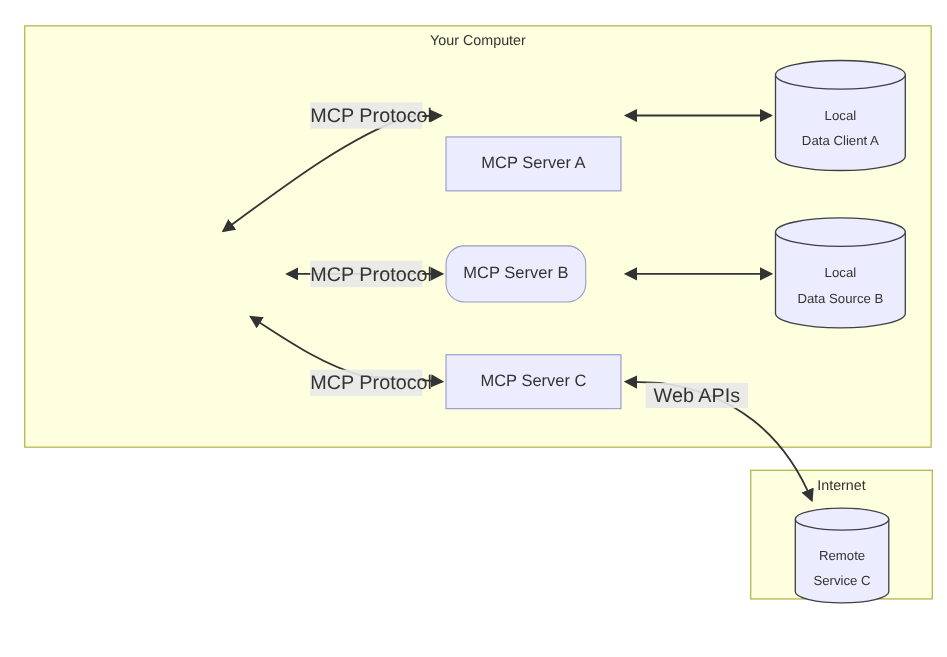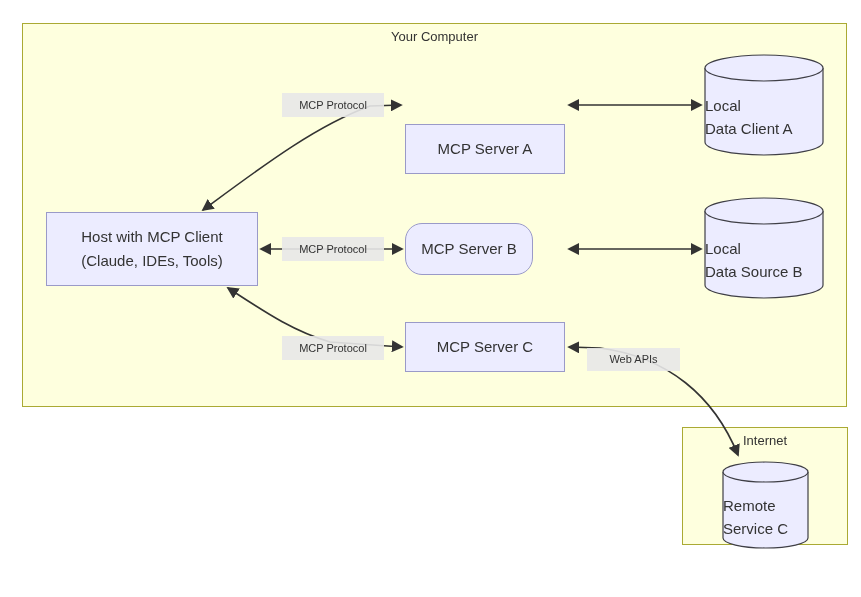--- a/index.html
+++ b/index.html
@@ -49,31 +49,32 @@
     line-height: 24px;
     color: #333333;
     text-align: center;
   }
   .node-host     { left: 46px;  top: 212px; width: 212px; height: 74px; }
   .node-server-a { left: 405px; top: 80px;  width: 160px; height: 50px; margin-top: 44px; }
   .node-server-b { left: 405px; top: 223px; width: 128px; height: 52px; border-radius: 17px; }
   .node-server-c { left: 405px; top: 322px; width: 160px; height: 50px; }
   .cyl-label {
     position: absolute;
-    font-size: 15px;
+    text-align: center;
+    font-size: 12px;
     line-height: 23px;
     color: #333333;
   }
   .cyl-label-a      { left: 705px; top: 94px;  width: 118px; }
   .cyl-label-b      { left: 705px; top: 237px; width: 118px; }
   .cyl-label-remote { left: 723px; top: 494px; width: 85px; }
   .edge-label {
     position: absolute;
     background: rgba(232,232,232,0.9);
-    font-size: 11px;
+    font-size: 18px;
     line-height: 24px;
     height: 24px;
     text-align: center;
     color: #333333;
     white-space: nowrap;
   }
   .edge-label-a { left: 282px; top: 93px;  width: 102px; }
   .edge-label-b { left: 282px; top: 237px; width: 102px; }
   .edge-label-c { left: 282px; top: 336px; width: 102px; }
   .edge-label-web { left: 587px; top: 348px; width: 93px; height: 23px; line-height: 23px; }
@@ -118,24 +119,20 @@
       <path d="M 705 211 v 74 a 59 13 0 0 0 118 0 v -74"></path>
       <ellipse cx="764" cy="211" rx="59" ry="13"></ellipse>
     </g>
 
     <g fill="#ececff" stroke="#3f3f46" stroke-width="1.2">
       <path d="M 723 472 v 66 a 42.5 10 0 0 0 85 0 v -66"></path>
       <ellipse cx="765.5" cy="472" rx="42.5" ry="10"></ellipse>
     </g>
   </svg>
 
-  <div class="node node-host">
-    <span>Host with MCP Client</span>
-    <span>(Claude, IDEs, Tools)</span>
-  </div>
   <div class="node node-server-a">
     <span>MCP Server A</span>
   </div>
   <div class="node node-server-b">
     <span>MCP Server B</span>
   </div>
   <div class="node node-server-c">
     <span>MCP Server C</span>
   </div>
 

